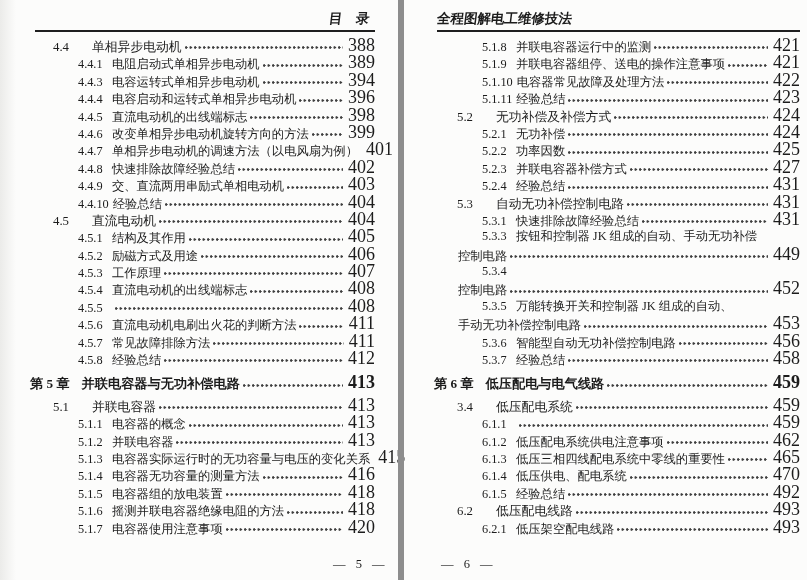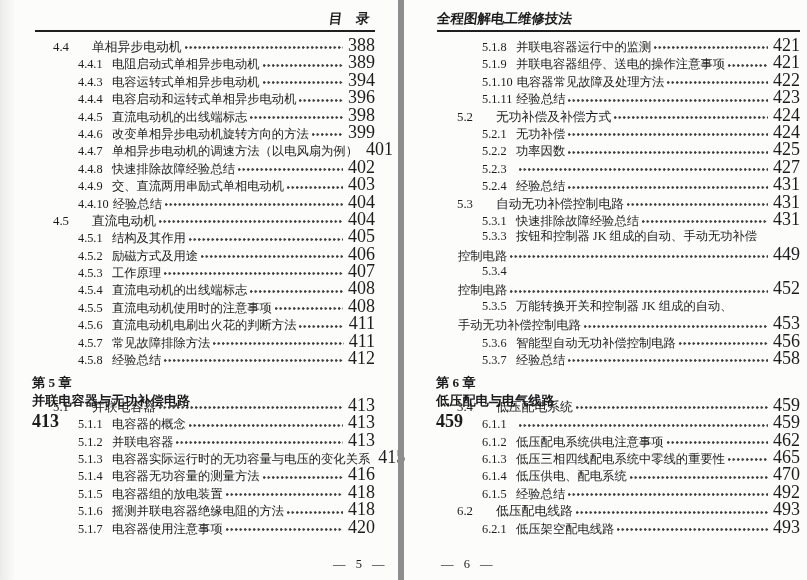--- a/index.html
+++ b/index.html
@@ -44,21 +44,21 @@
 
   .row{
     display:flex;align-items:baseline;
     height:17.4px;line-height:17.4px;
     font-size:12.3px;white-space:nowrap;
   }
   .row .num{flex-shrink:0;}
   .row .title{flex-shrink:0;}
   .row .pg{flex-shrink:0;margin-left:2px;font-size:18px;}
 
-  .lvl1{margin-left:30px;margin-top:7px;margin-bottom:5px;font-weight:bold;font-size:13.2px;flex-direction:column;}
+  .lvl1{margin-left:30px;margin-top:7px;margin-bottom:5px;font-weight:bold;font-size:13.2px;}
   .lvl1 .num{margin-right:12px;}
   .lvl2{margin-left:53px;font-size:12.8px;}
   .lvl2 .num{min-width:26px;margin-right:13px;}
   .lvl3{margin-left:78px;}
   .lvl3 .num{min-width:30px;margin-right:4px;}
   .cont{margin-left:54px;}
 
   .leader{
     flex:1 1 auto;min-width:0;height:5px;align-self:flex-end;
     margin:0 3px 4px 3px;
@@ -168,21 +168,20 @@
           <span class="pg">407</span>
         </div>
         <div class="row lvl3">
           <span class="num">4.5.4</span>
           <span class="title">直流电动机的出线端标志</span>
           <span class="leader"></span>
           <span class="pg">408</span>
         </div>
         <div class="row lvl3">
           <span class="num">4.5.5</span>
-          <span class="title">直流电动机使用时的注意事项</span>
           <span class="leader"></span>
           <span class="pg">408</span>
         </div>
         <div class="row lvl3">
           <span class="num">4.5.6</span>
           <span class="title">直流电动机电刷出火花的判断方法</span>
           <span class="leader"></span>
           <span class="pg">411</span>
         </div>
         <div class="row lvl3">
@@ -298,20 +297,21 @@
           <span class="pg">424</span>
         </div>
         <div class="row lvl3">
           <span class="num">5.2.2</span>
           <span class="title">功率因数</span>
           <span class="leader"></span>
           <span class="pg">425</span>
         </div>
         <div class="row lvl3">
           <span class="num">5.2.3</span>
+          <span class="title">并联电容器补偿方式</span>
           <span class="leader"></span>
           <span class="pg">427</span>
         </div>
         <div class="row lvl3">
           <span class="num">5.2.4</span>
           <span class="title">经验总结</span>
           <span class="leader"></span>
           <span class="pg">431</span>
         </div>
         <div class="row lvl2">

